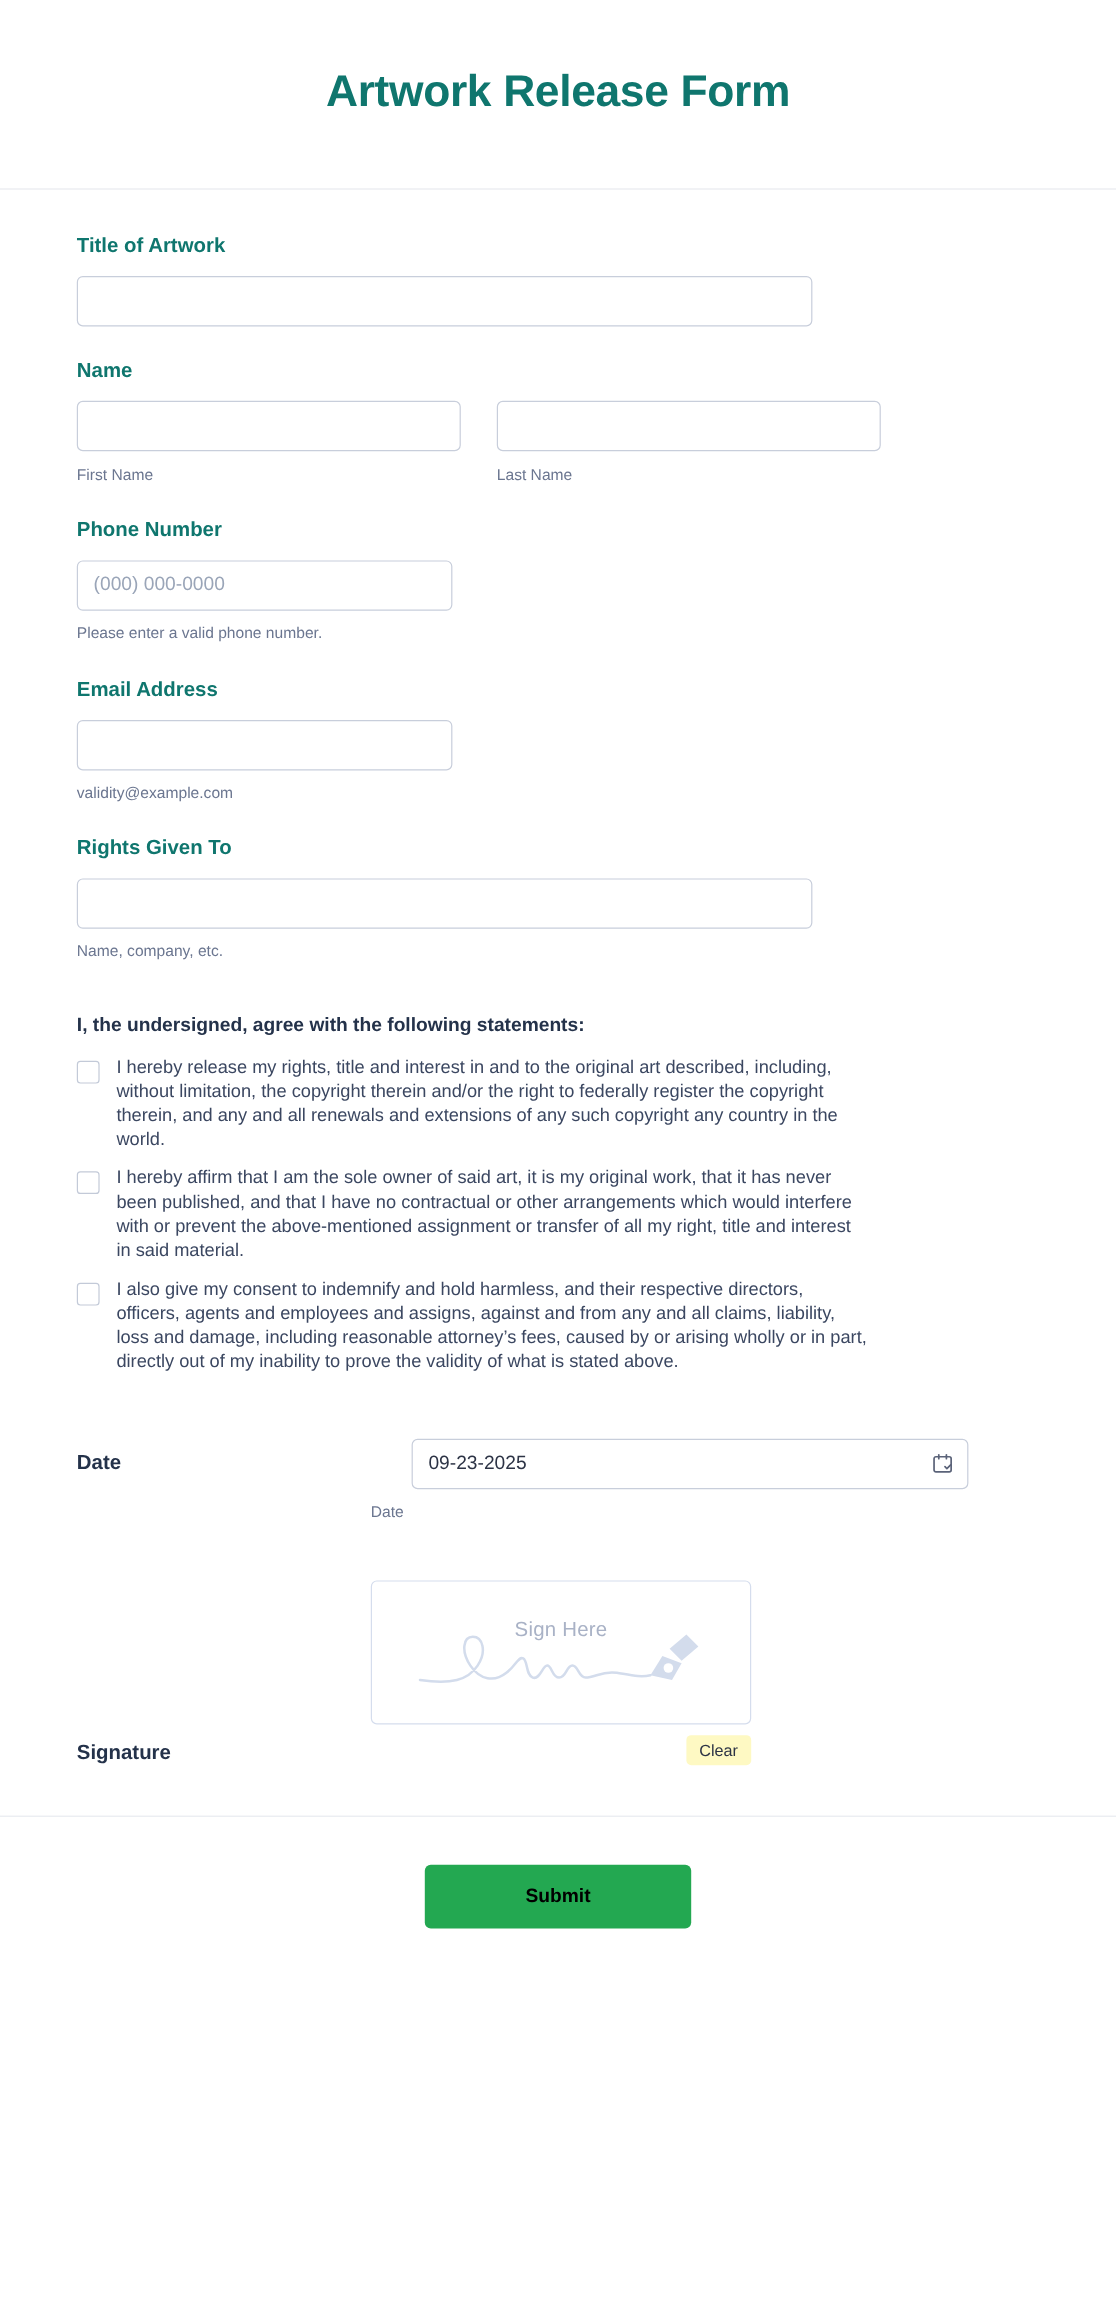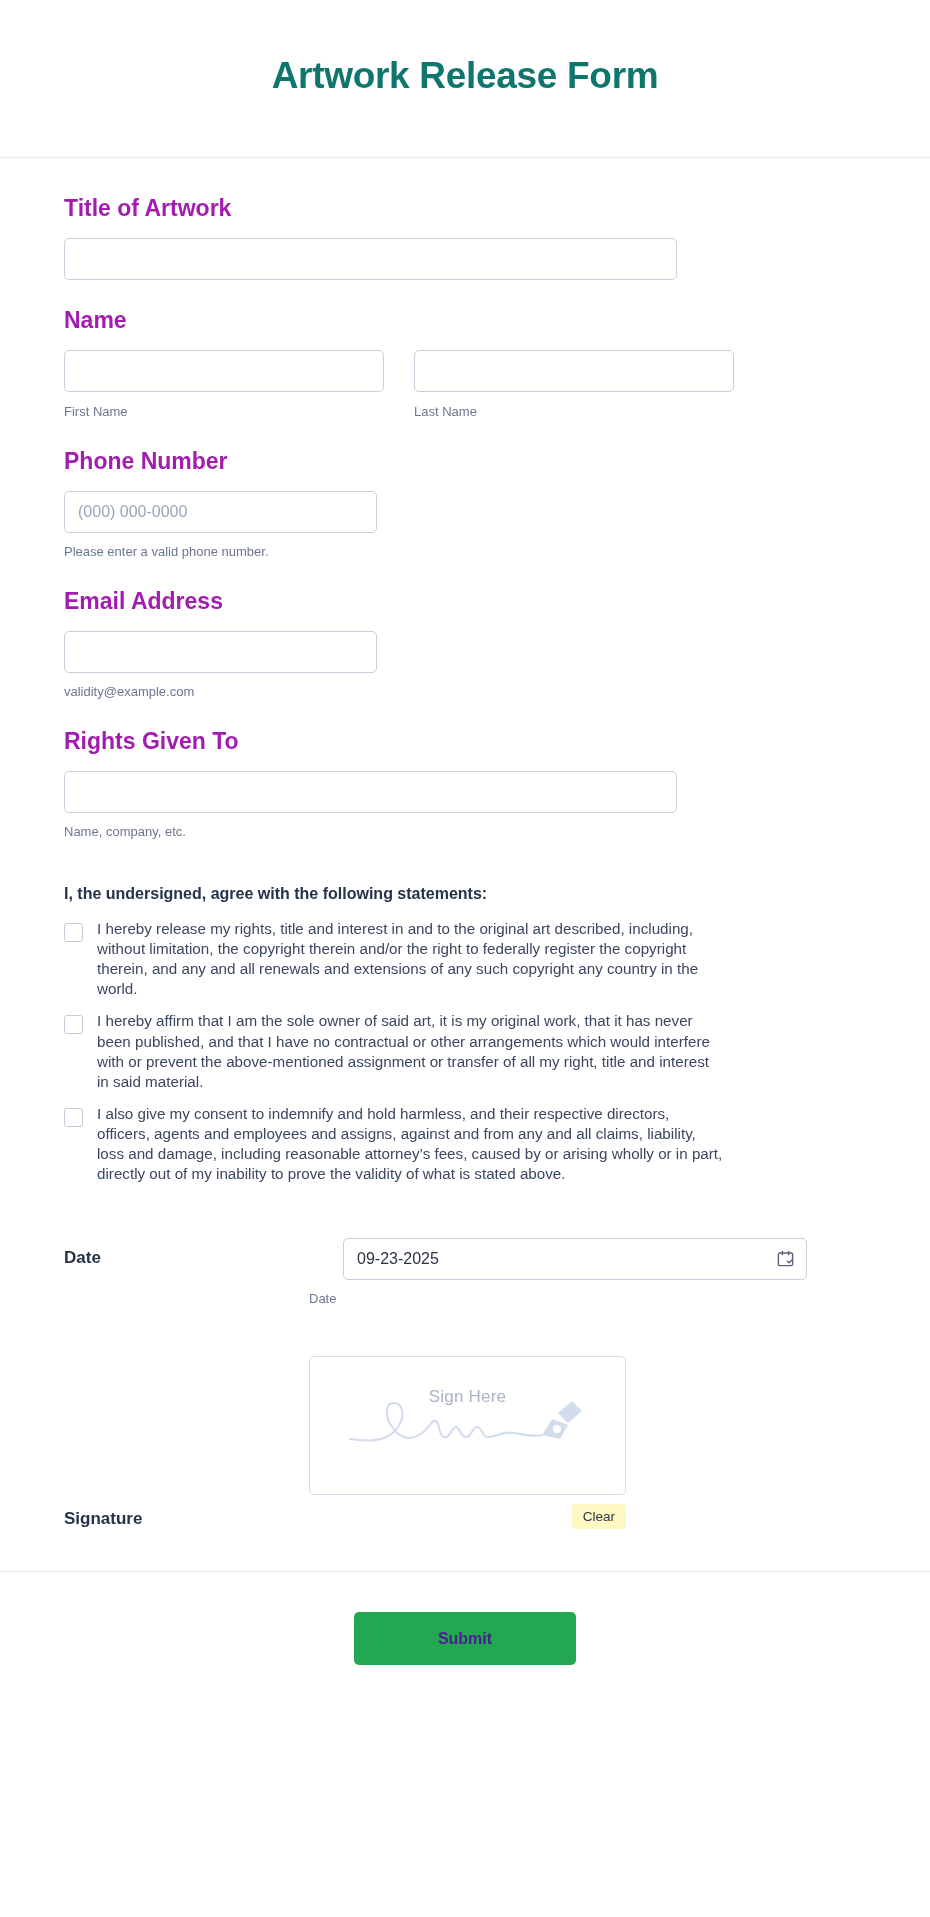--- a/index.html
+++ b/index.html
@@ -35,23 +35,23 @@
   }
 
   
   .form-body {
     padding: 36px 64px 0 64px;
   }
 
   .field-block { margin-bottom: 26px; }
 
   .field-label {
-    font-size: 23px;
-    font-weight: bold;
-    color: #a21caf;
+    font-size: 17px;
+    font-weight: bold;
+    color: #0f766e;
     margin-bottom: 14px;
     line-height: 1.3;
   }
 
   .text-input {
     display: block;
     width: 100%;
     height: 42px;
     border: 1px solid #c8cedb;
     border-radius: 5px;
@@ -164,21 +164,21 @@
     font-size: 17px;
     font-weight: bold;
     color: #24324a;
     width: 245px;
     padding-top: 14px;
   }
   .sig-right { width: 422px; }
   .sig-pad {
     position: relative;
     width: 317px;
-    height: 139px;
+    height: 120px;
     border: 1px solid #d5dded;
     border-radius: 5px;
     background: #ffffff;
     overflow: hidden;
   }
   .sig-placeholder {
     position: absolute;
     left: 0; right: 0;
     top: 30px;
     text-align: center;
@@ -215,21 +215,21 @@
     margin-top: 42px;
     border-top: 1px solid #e8eaef;
     padding: 40px 0 48px 0;
     display: flex;
     justify-content: center;
   }
   .submit-btn {
     background: #23a851;
     border: none;
     border-radius: 5px;
-    color: #4c1d95;
+    color: #000000;
     font-family: "Liberation Sans", sans-serif;
     font-size: 16px;
     font-weight: bold;
     width: 222px;
     height: 53px;
     cursor: pointer;
   }
 </style>
 </head>
 <body>

